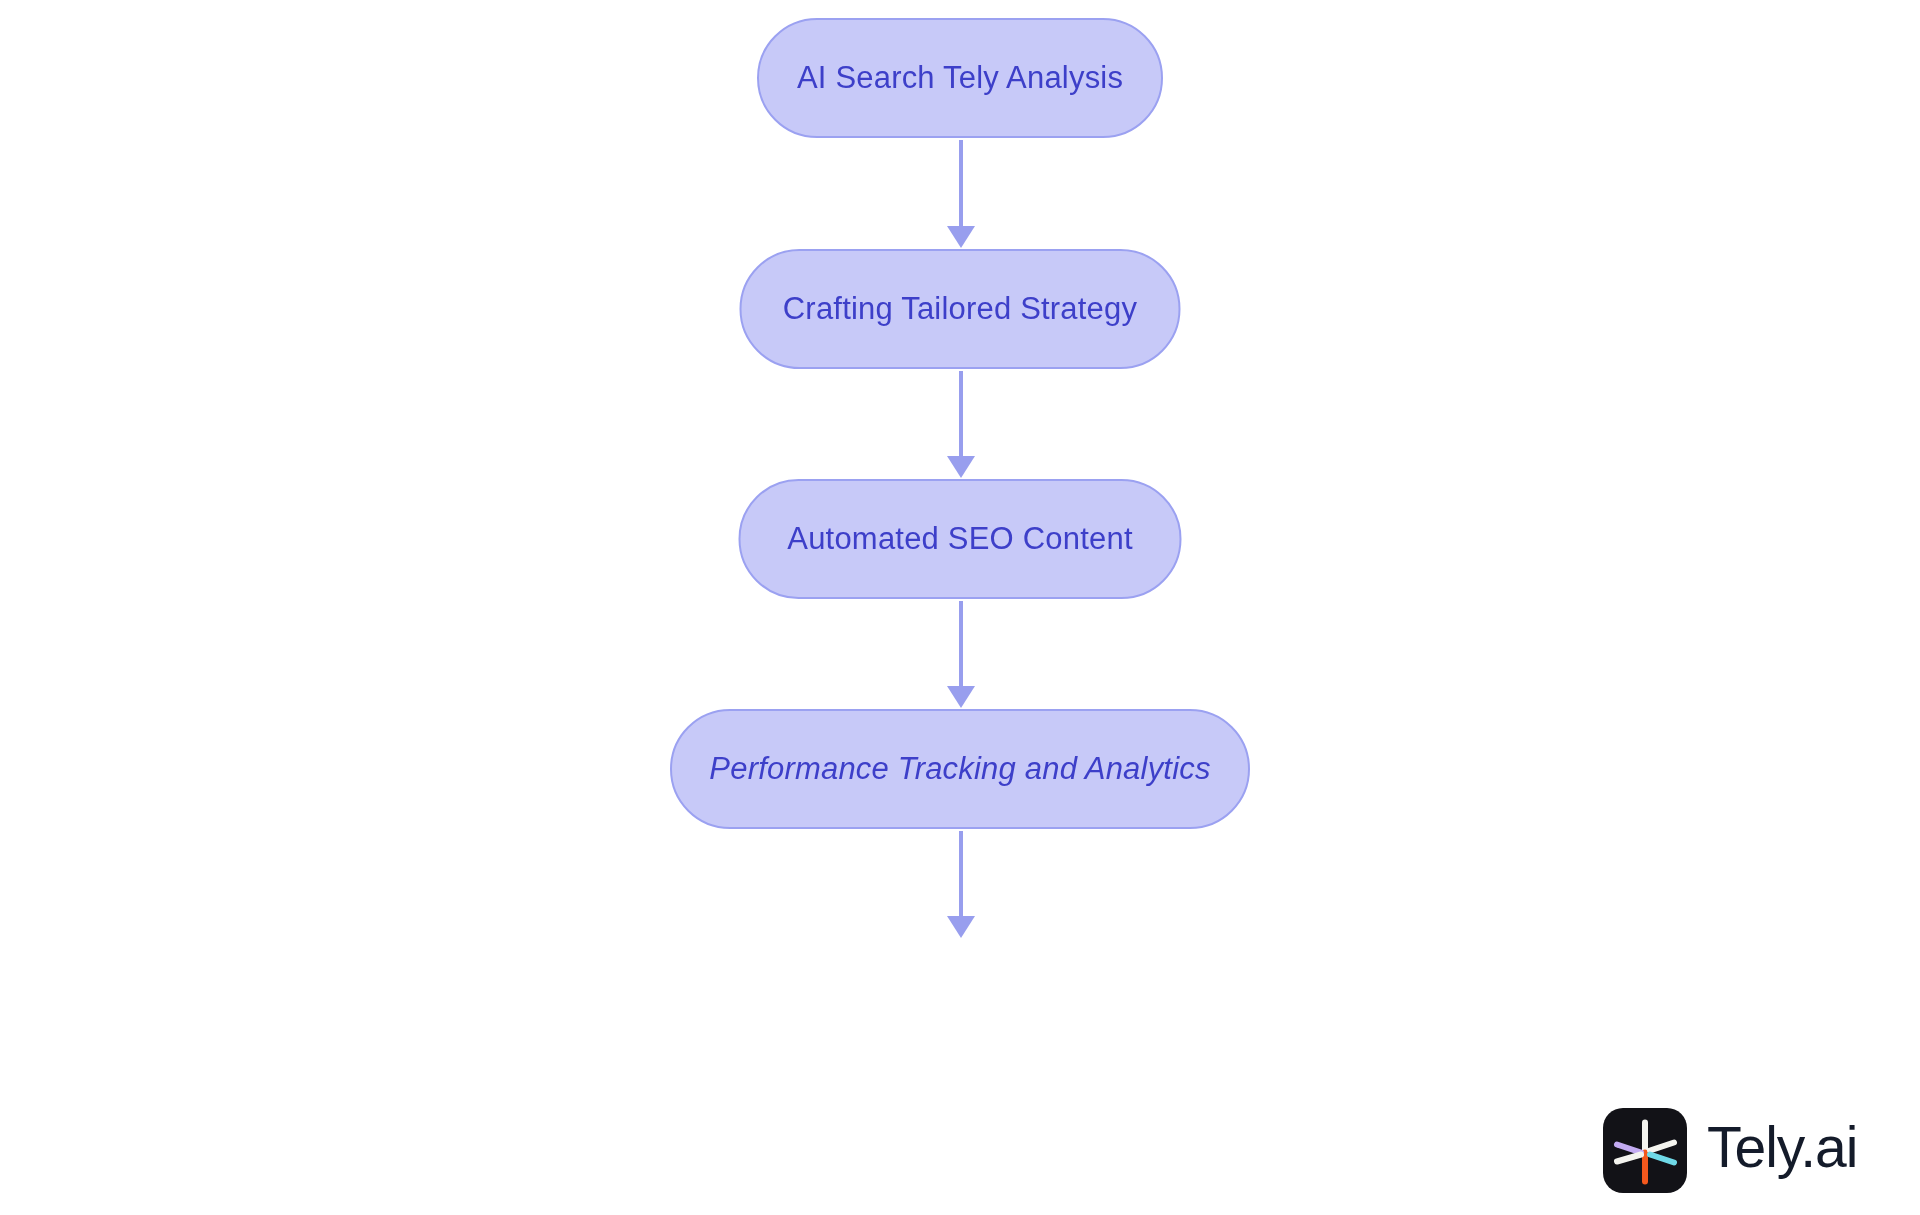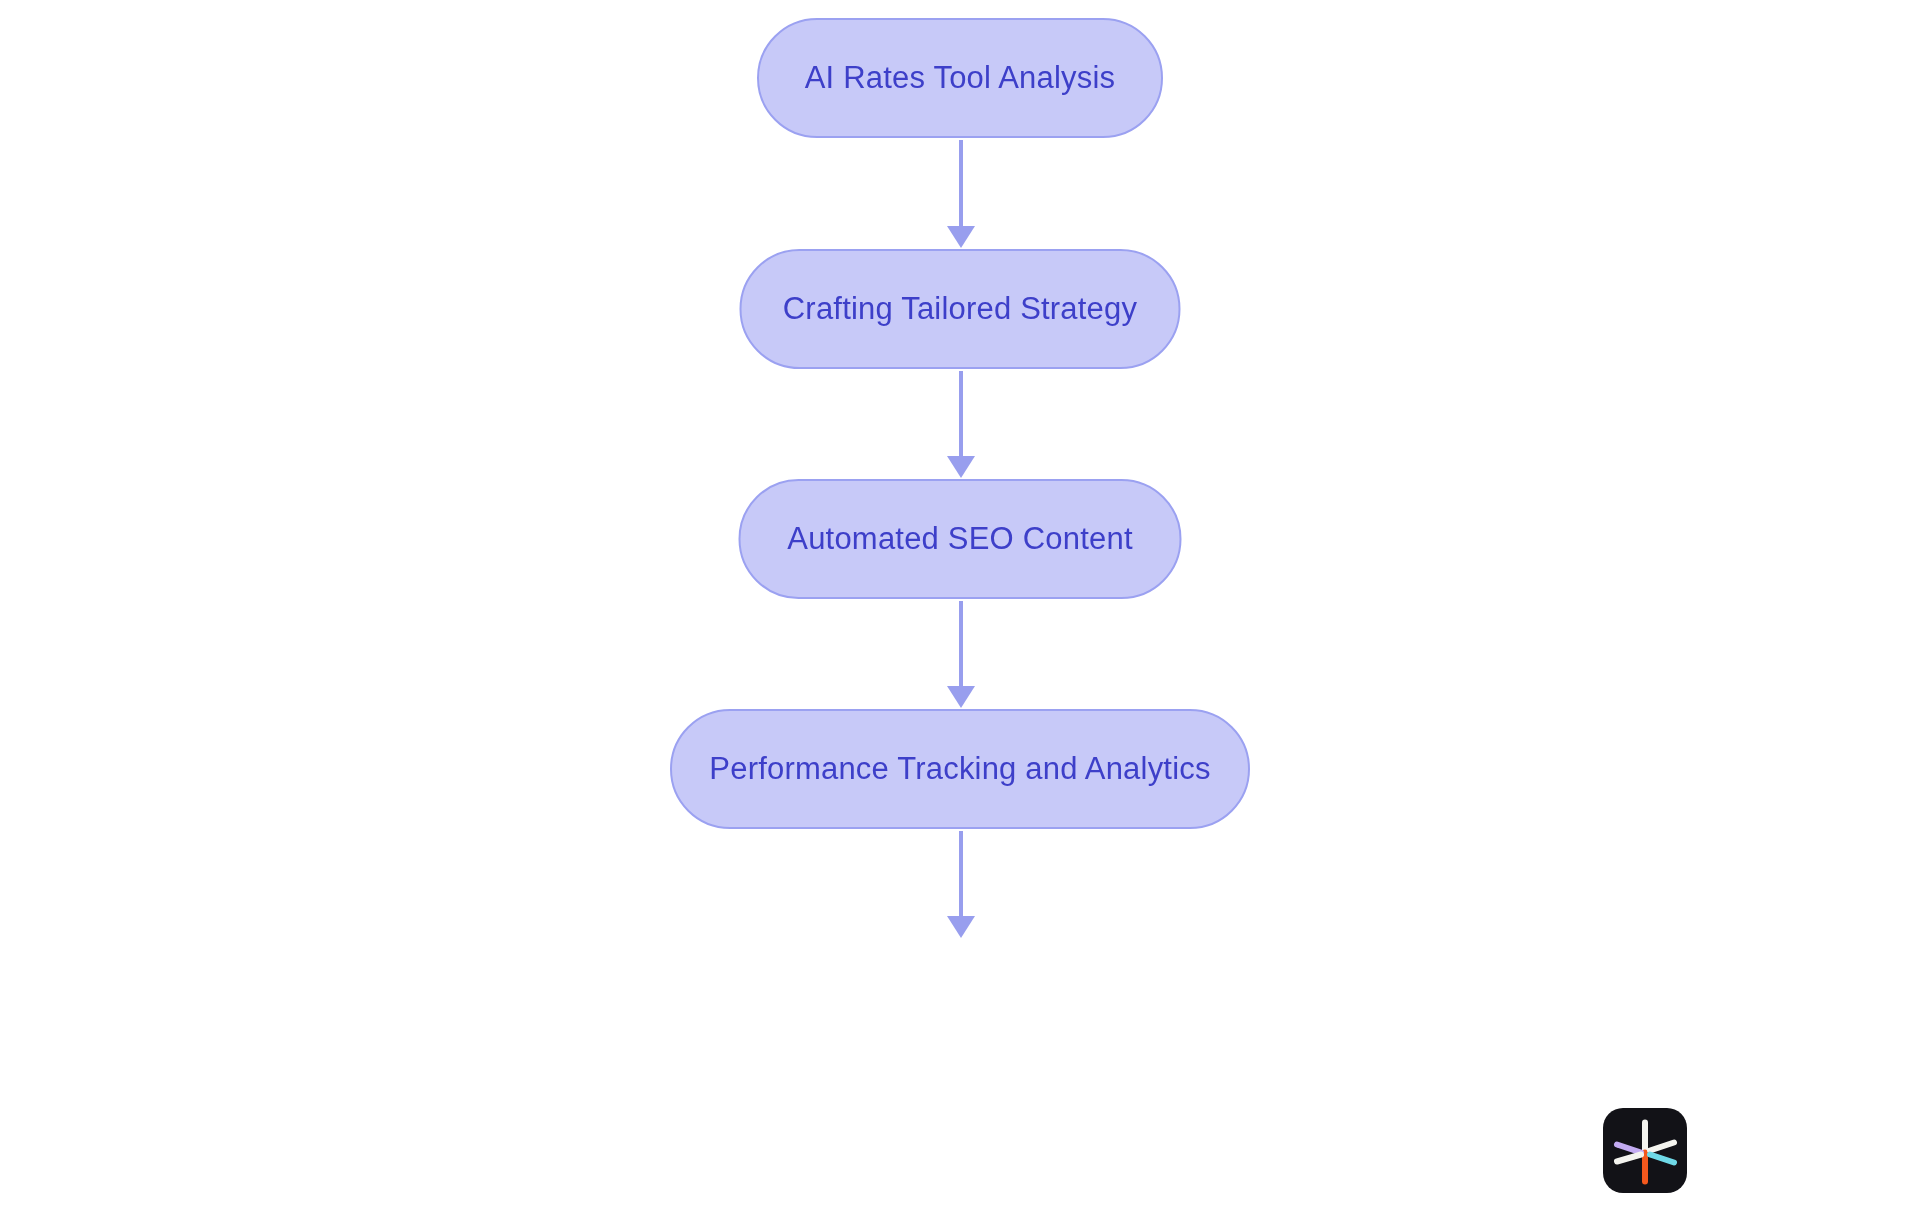--- a/index.html
+++ b/index.html
@@ -35,21 +35,21 @@
   .flow-node .node-label {
     color: var(--node_text, #3d3fc9);
     font-size: 31px;
     font-weight: 400;
     letter-spacing: 0.2px;
     white-space: nowrap;
   }
   .node-1 { top: 18px;  width: 406px; }
   .node-2 { top: 249px; width: 441px; }
   .node-3 { top: 479px; width: 443px; }
-  .node-4 { top: 709px; width: 580px; }
+  .node-4 { top: 709px; width: 580px; font-style: italic; }
   .node-5 { top: 939px; width: 716px; }
 
   
   .connector {
     position: absolute;
     left: 961px;
     transform: translateX(-50%);
     width: 28px;
     display: flex;
     flex-direction: column;
@@ -98,21 +98,21 @@
     line-height: 1;
     padding-bottom: 6px;
   }
 </style>
 </head>
 <body>
 
 <div class="canvas">
 
   <div class="flow-node node-1">
-    <span class="node-label">AI Rates Tool Analysis</span>
+    <span class="node-label">AI Search Tely Analysis</span>
   </div>
 
   <div class="connector conn-1">
     <div class="arrow-line"></div>
     <div class="arrow-head"></div>
   </div>
 
   <div class="flow-node node-2">
     <span class="node-label">Crafting Tailored Strategy</span>
   </div>
@@ -147,15 +147,16 @@
         <g fill="none" stroke-linecap="round" stroke-width="6">
           <line x1="42" y1="14" x2="42" y2="42" stroke="#f4f4ef"></line>
           <line x1="42" y1="44" x2="42" y2="73" stroke="#f4581d"></line>
           <line x1="14" y1="36" x2="38" y2="44" stroke="#c3abf2"></line>
           <line x1="14" y1="53" x2="38" y2="46" stroke="#f4f4ef"></line>
           <line x1="47" y1="42" x2="71" y2="34" stroke="#f4f4ef"></line>
           <line x1="47" y1="46" x2="71" y2="54" stroke="#6fd9e7"></line>
         </g>
       </svg>
     </div>
+    <div class="brand-wordmark">Tely.ai</div>
   </div>
 
 </div>
 
 </body></html>

